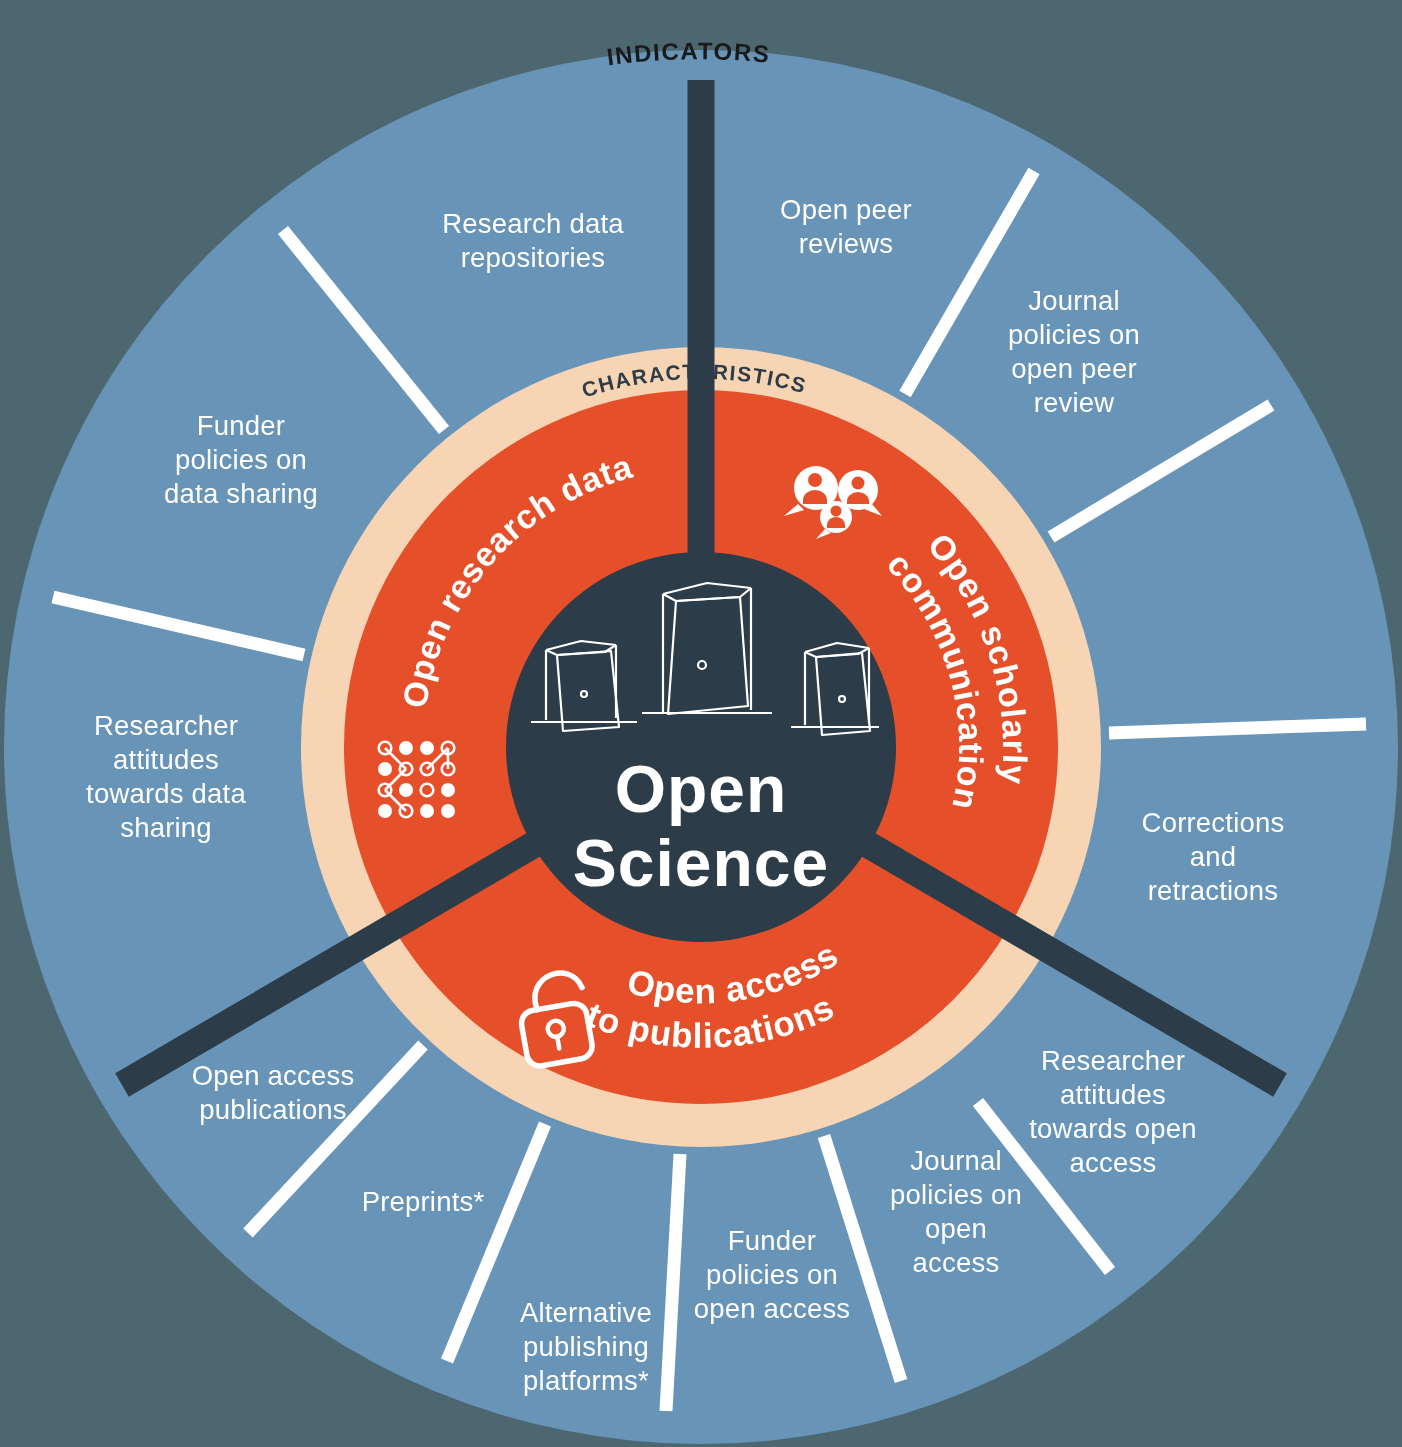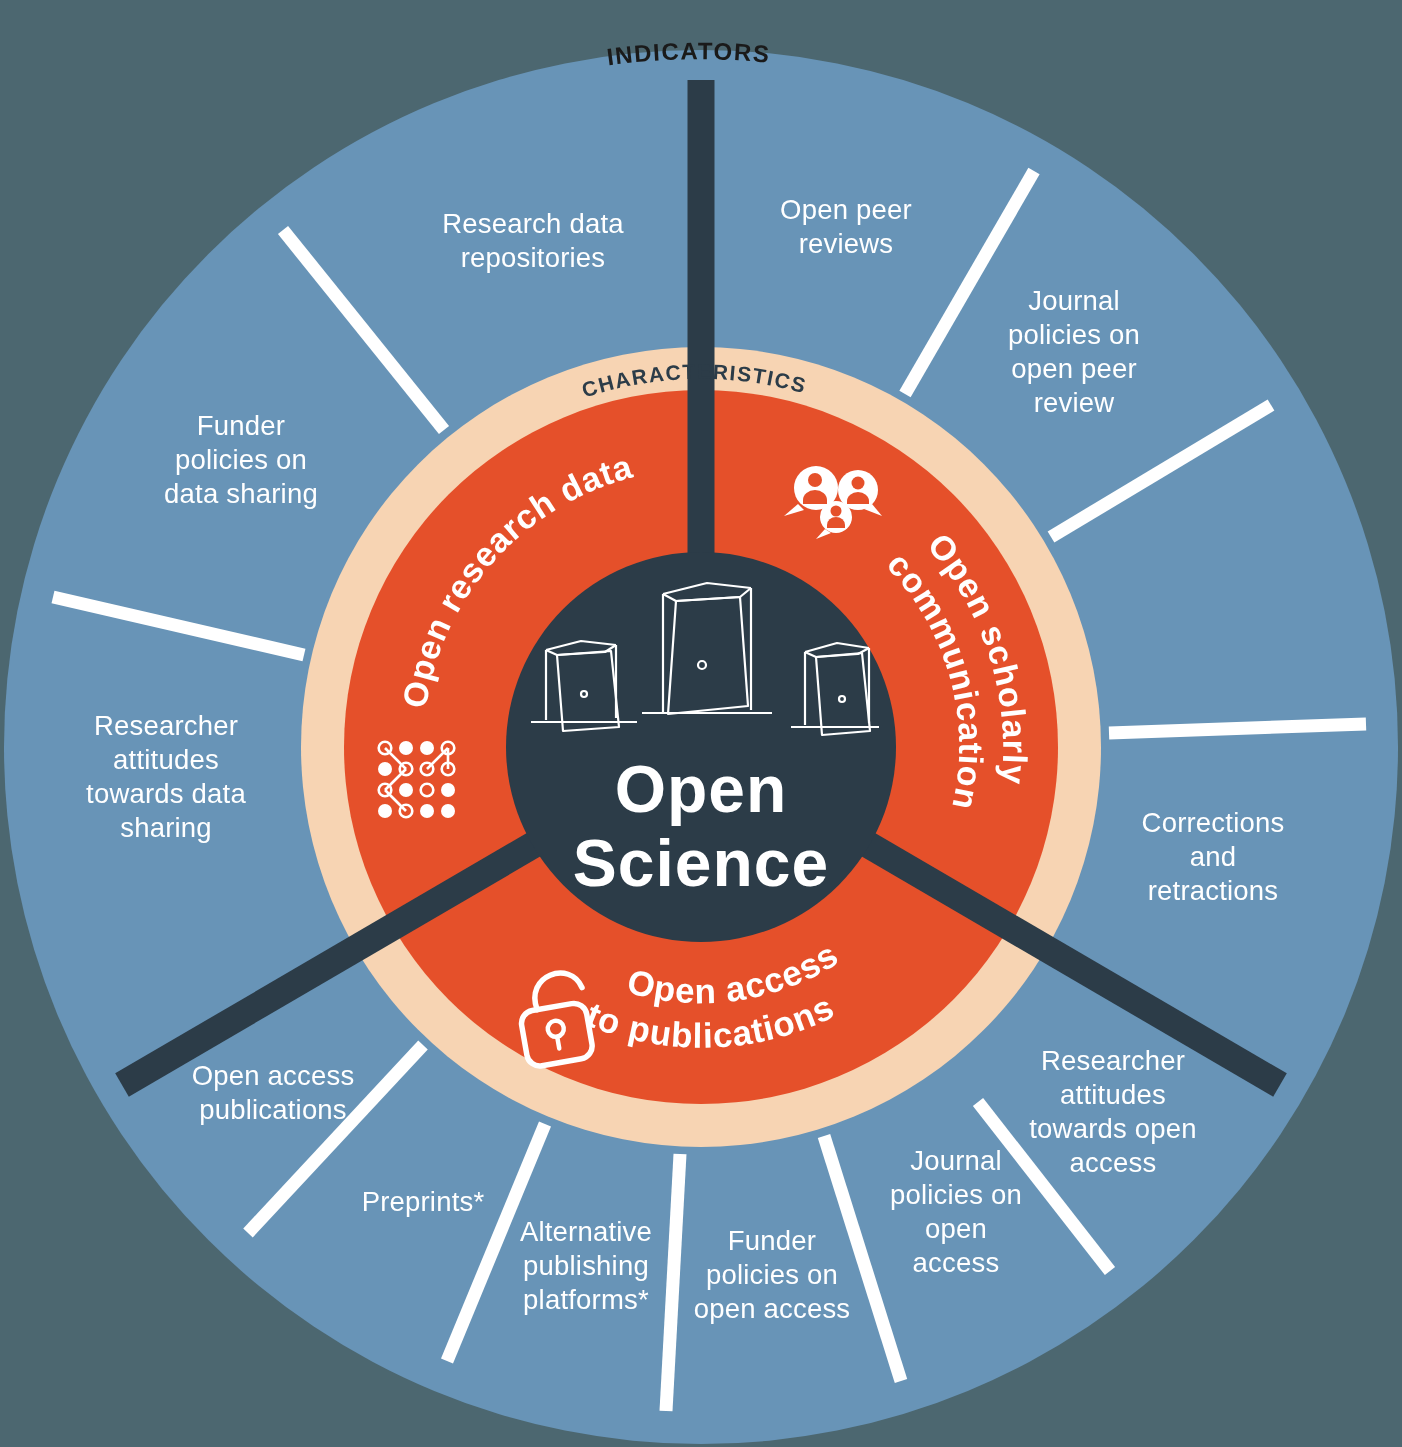--- a/index.html
+++ b/index.html
@@ -201,21 +201,21 @@
 attitudes
 towards open
 access</div>
   <div class="indicator-label" style="left:956px;top:1212px;">Journal
 policies on
 open
 access</div>
   <div class="indicator-label" style="left:772px;top:1275px;">Funder
 policies on
 open access</div>
-  <div class="indicator-label" style="left:586px;top:1266px;">Alternative
+  <div class="indicator-label" style="left:586px;top:1347px;">Alternative
 publishing
 platforms*</div>
   <div class="indicator-label" style="left:408px;top:1202px;margin-left:15px;">Preprints*</div>
   <div class="indicator-label" style="left:273px;top:1093px;">Open access
 publications</div>
   <div class="indicator-label" style="left:166px;top:777px;">Researcher
 attitudes
 towards data
 sharing</div>
   <div class="indicator-label" style="left:241px;top:460px;">Funder

